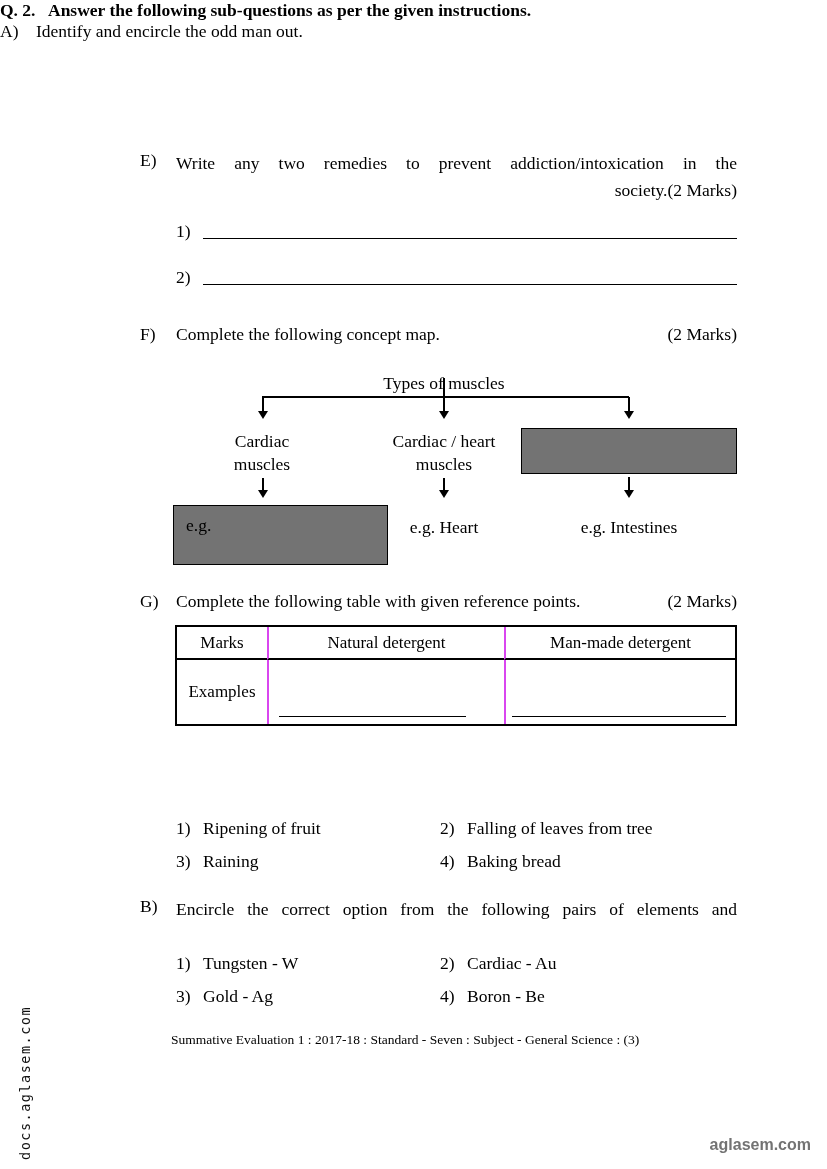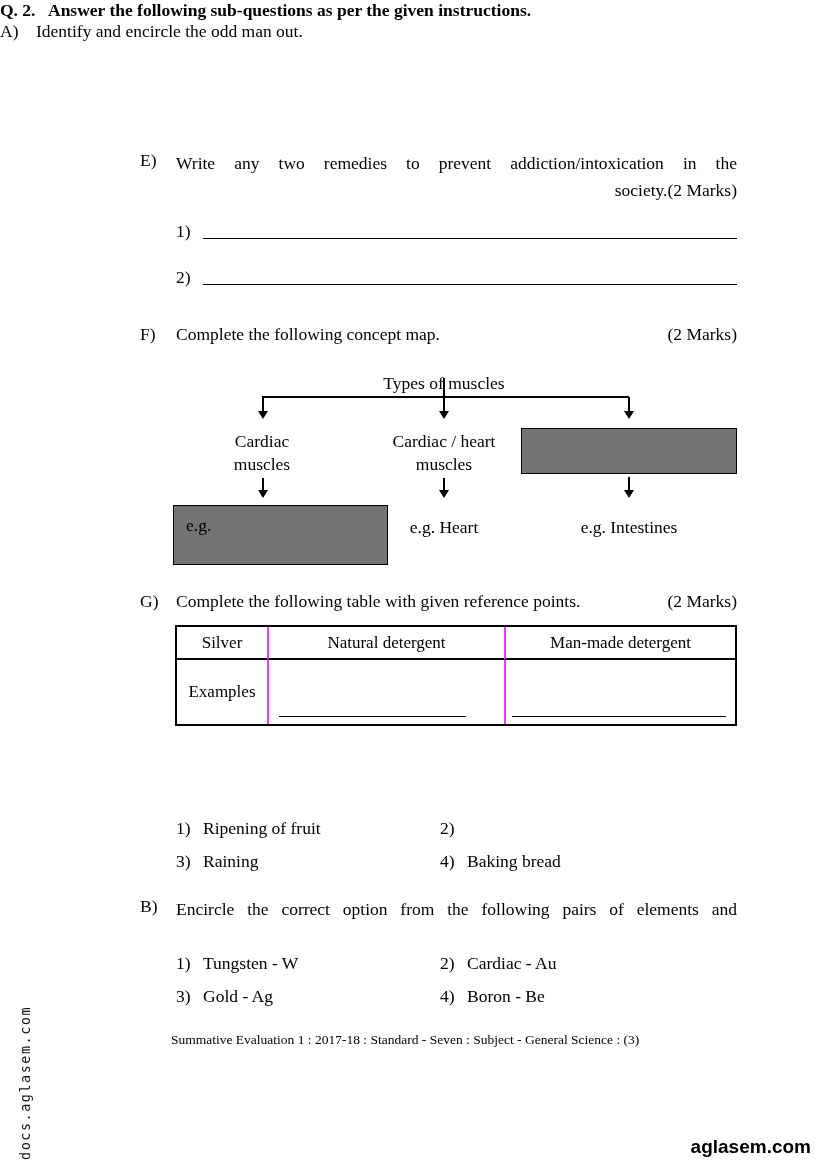--- a/index.html
+++ b/index.html
@@ -81,21 +81,21 @@
   #qA-r2{top:850px;}
   #qB-r1{top:952px;}
   #qB-r2{top:985px;}
 
   
   #footer{position:absolute;top:1032px;left:171px;font-size:13.5px;}
   #wm-left{position:absolute;left:17px;top:1160px;transform:rotate(-90deg);transform-origin:0 0;
            font-family:"DejaVu Sans Mono","Liberation Mono",monospace;font-size:13.5px;
            letter-spacing:1.5px;white-space:nowrap;color:#111;}
   #wm-br{position:absolute;top:1136px;right:16px;font-family:"Liberation Sans","DejaVu Sans",sans-serif;
-         font-weight:700;font-size:19px;color:#000000;}
+         font-weight:700;font-size:16px;color:#737373;}
 </style>
 </head>
 <body>
 
 <div class="page">
 
   <div class="qblock" id="qE">
     <span class="qlabel">E)</span>
     <div class="qbody">
       <div class="l1">Write any two remedies to prevent addiction/intoxication in the</div>
@@ -160,21 +160,21 @@
 
   <div class="qblock" id="qG">
     <span class="qlabel">G)</span>
     <div class="qbody inline-head">
       <span>Complete the following table with given reference points.</span>
       <span class="marks">(2 Marks)</span>
     </div>
   </div>
 
   <div id="gtable">
-    <div class="gc gh first">Silver</div>
+    <div class="gc gh first">Marks</div>
     <div class="gc gh">Natural detergent</div>
     <div class="gc gh">Man-made detergent</div>
     <div class="gc first">Examples</div>
     <div class="gc">
       <div class="cellline"></div>
     </div>
     <div class="gc">
       <div class="cellline wide"></div>
     </div>
   </div>
@@ -188,20 +188,21 @@
     <span class="qlabel">A)</span>
     <span>Identify and encircle the odd man out.</span>
   </div>
   <div class="optrow" id="qA-r1">
     <span class="opt c1">
       <span class="onum">1)</span>
       <span>Ripening of fruit</span>
     </span>
     <span class="opt c2">
       <span class="onum">2)</span>
+      <span>Falling of leaves from tree</span>
     </span>
   </div>
   <div class="optrow" id="qA-r2">
     <span class="opt c1">
       <span class="onum">3)</span>
       <span>Raining</span>
     </span>
     <span class="opt c2">
       <span class="onum">4)</span>
       <span>Baking bread</span>

